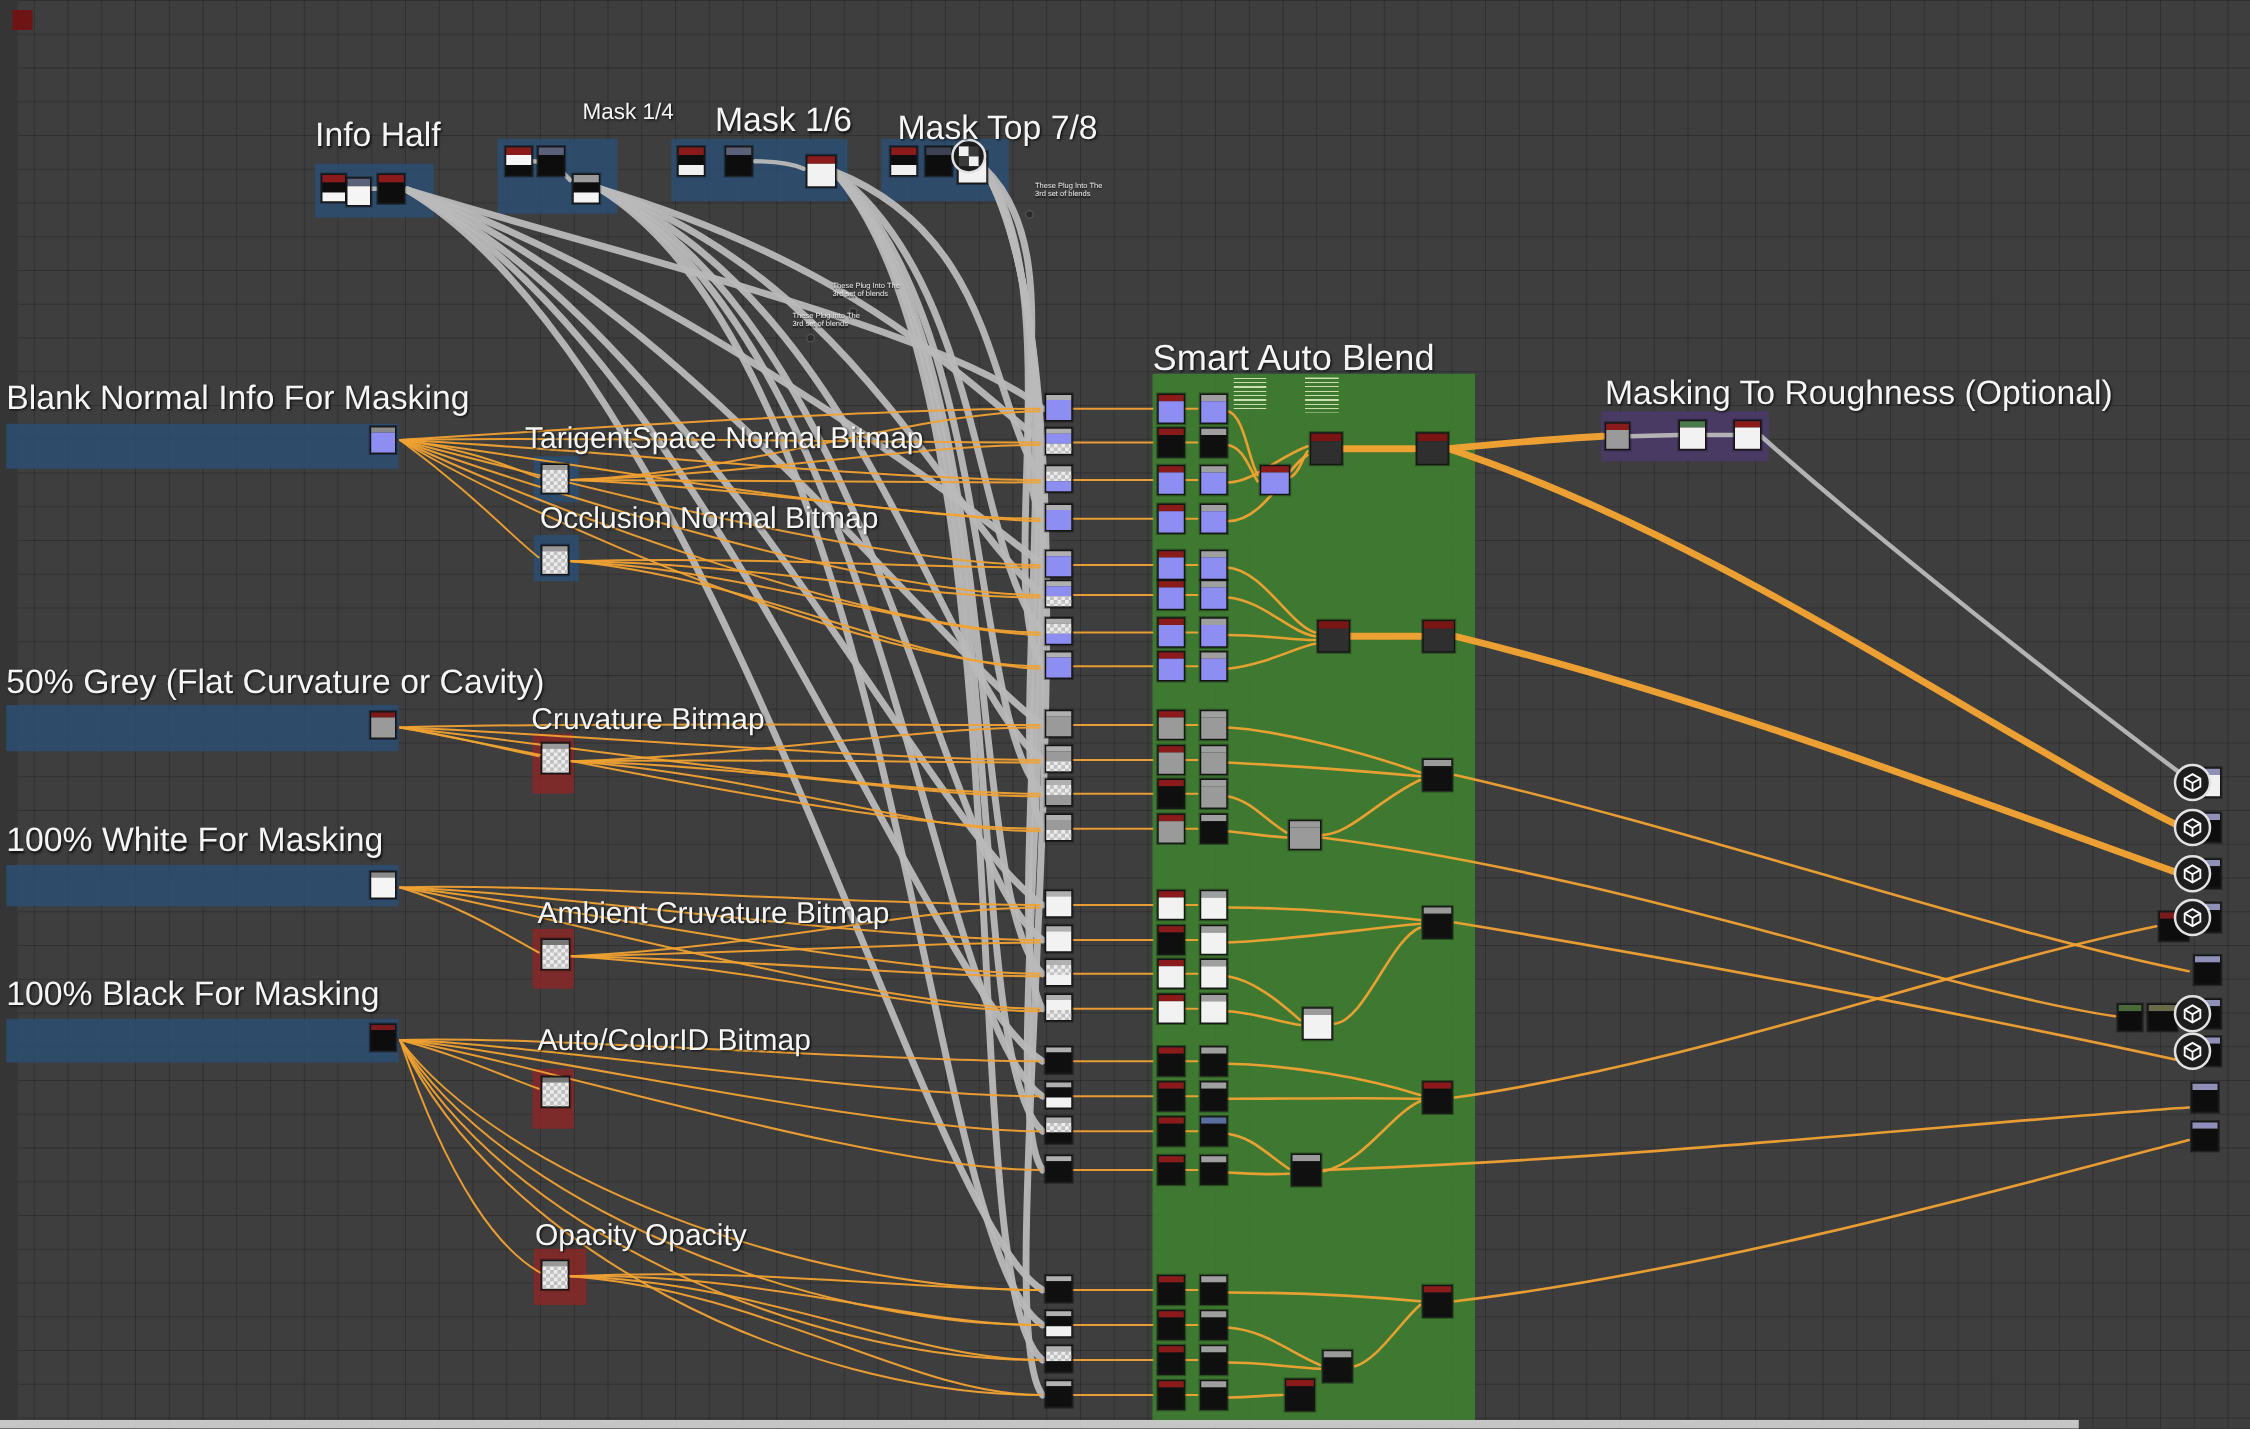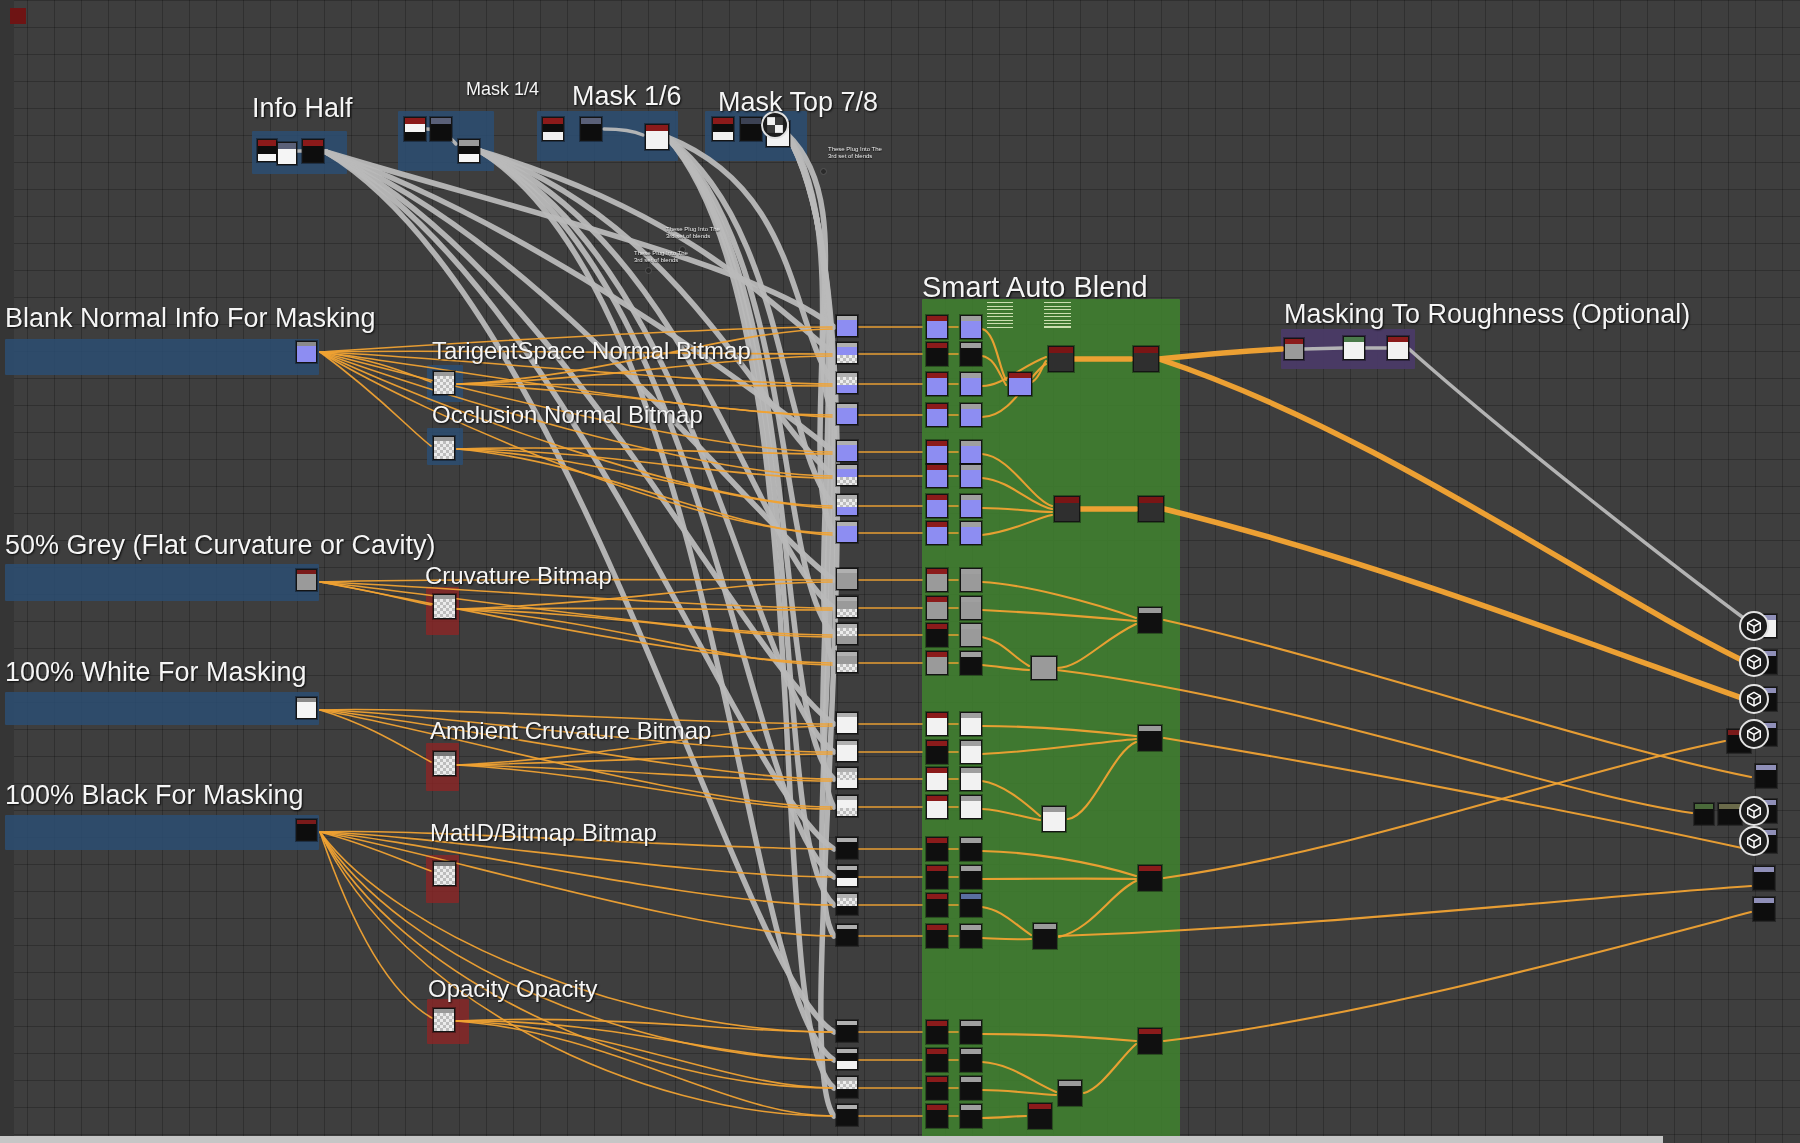--- a/index.html
+++ b/index.html
@@ -822,28 +822,28 @@
           <rect x="1" y="8" width="7" height="7" fill="#3a3a3a"></rect>
         </svg>
       </div>
     </div>
   <div id="layer-labels">
       <div class="label" style="left: 252px; top: 94px; font-size: 27px;">Info Half</div>
       <div class="label" style="left: 420px; top: 80px; font-size: 18px; margin-left: 46px;">Mask 1/4</div>
       <div class="label" style="left: 572px; top: 82px; font-size: 27px;">Mask 1/6</div>
       <div class="label" style="left: 718px; top: 88px; font-size: 27px;">Mask Top 7/8</div>
       <div class="label" style="left: 5px; top: 304px; font-size: 27px;">Blank Normal Info For Masking</div>
-      <div class="label" style="left: 432px; top: 338px; font-size: 24px;">TarigentSpace Normal Bitmap</div>
+      <div class="label" style="left: 420px; top: 338px; font-size: 24px;">TarigentSpace Normal Bitmap</div>
       <div class="label" style="left: 432px; top: 402px; font-size: 24px;">Occlusion Normal Bitmap</div>
       <div class="label" style="left: 5px; top: 531px; font-size: 27px;">50% Grey (Flat Curvature or Cavity)</div>
       <div class="label" style="left: 425px; top: 563px; font-size: 24px;">Cruvature Bitmap</div>
       <div class="label" style="left: 5px; top: 658px; font-size: 27px;">100% White For Masking</div>
       <div class="label" style="left: 430px; top: 718px; font-size: 24px;">Ambient Cruvature Bitmap</div>
       <div class="label" style="left: 5px; top: 781px; font-size: 27px;">100% Black For Masking</div>
-      <div class="label" style="left: 430px; top: 820px; font-size: 24px;">MatID/Bitmap Bitmap</div>
+      <div class="label" style="left: 430px; top: 820px; font-size: 24px;">Auto/ColorID Bitmap</div>
       <div class="label" style="left: 428px; top: 976px; font-size: 24px;">Opacity Opacity</div>
       <div class="label" style="left: 922px; top: 272px; font-size: 29px;">Smart Auto Blend</div>
       <div class="label" style="left: 1284px; top: 300px; font-size: 27px;">Masking To Roughness (Optional)</div>
       <div class="note" style="left: 987px; top: 302px; width: 26px; height: 26px; background-image: repeating-linear-gradient(rgba(236, 246, 205, 0.9) 0px, rgba(236, 246, 205, 0.9) 1px, transparent 1px, transparent 3.5px);"></div>
       <div class="note" style="left: 1044px; top: 302px; width: 27px; height: 28px; background-image: repeating-linear-gradient(rgba(236, 246, 205, 0.9) 0px, rgba(236, 246, 205, 0.9) 1px, transparent 1px, transparent 3.5px);"></div>
       <div class="caption" style="left: 666px; top: 226px;">
         <div>These Plug Into The</div>
         <div>3rd set of blends</div>
       </div>
       <div class="capdot" style="left: 679px; top: 246px;"></div>

